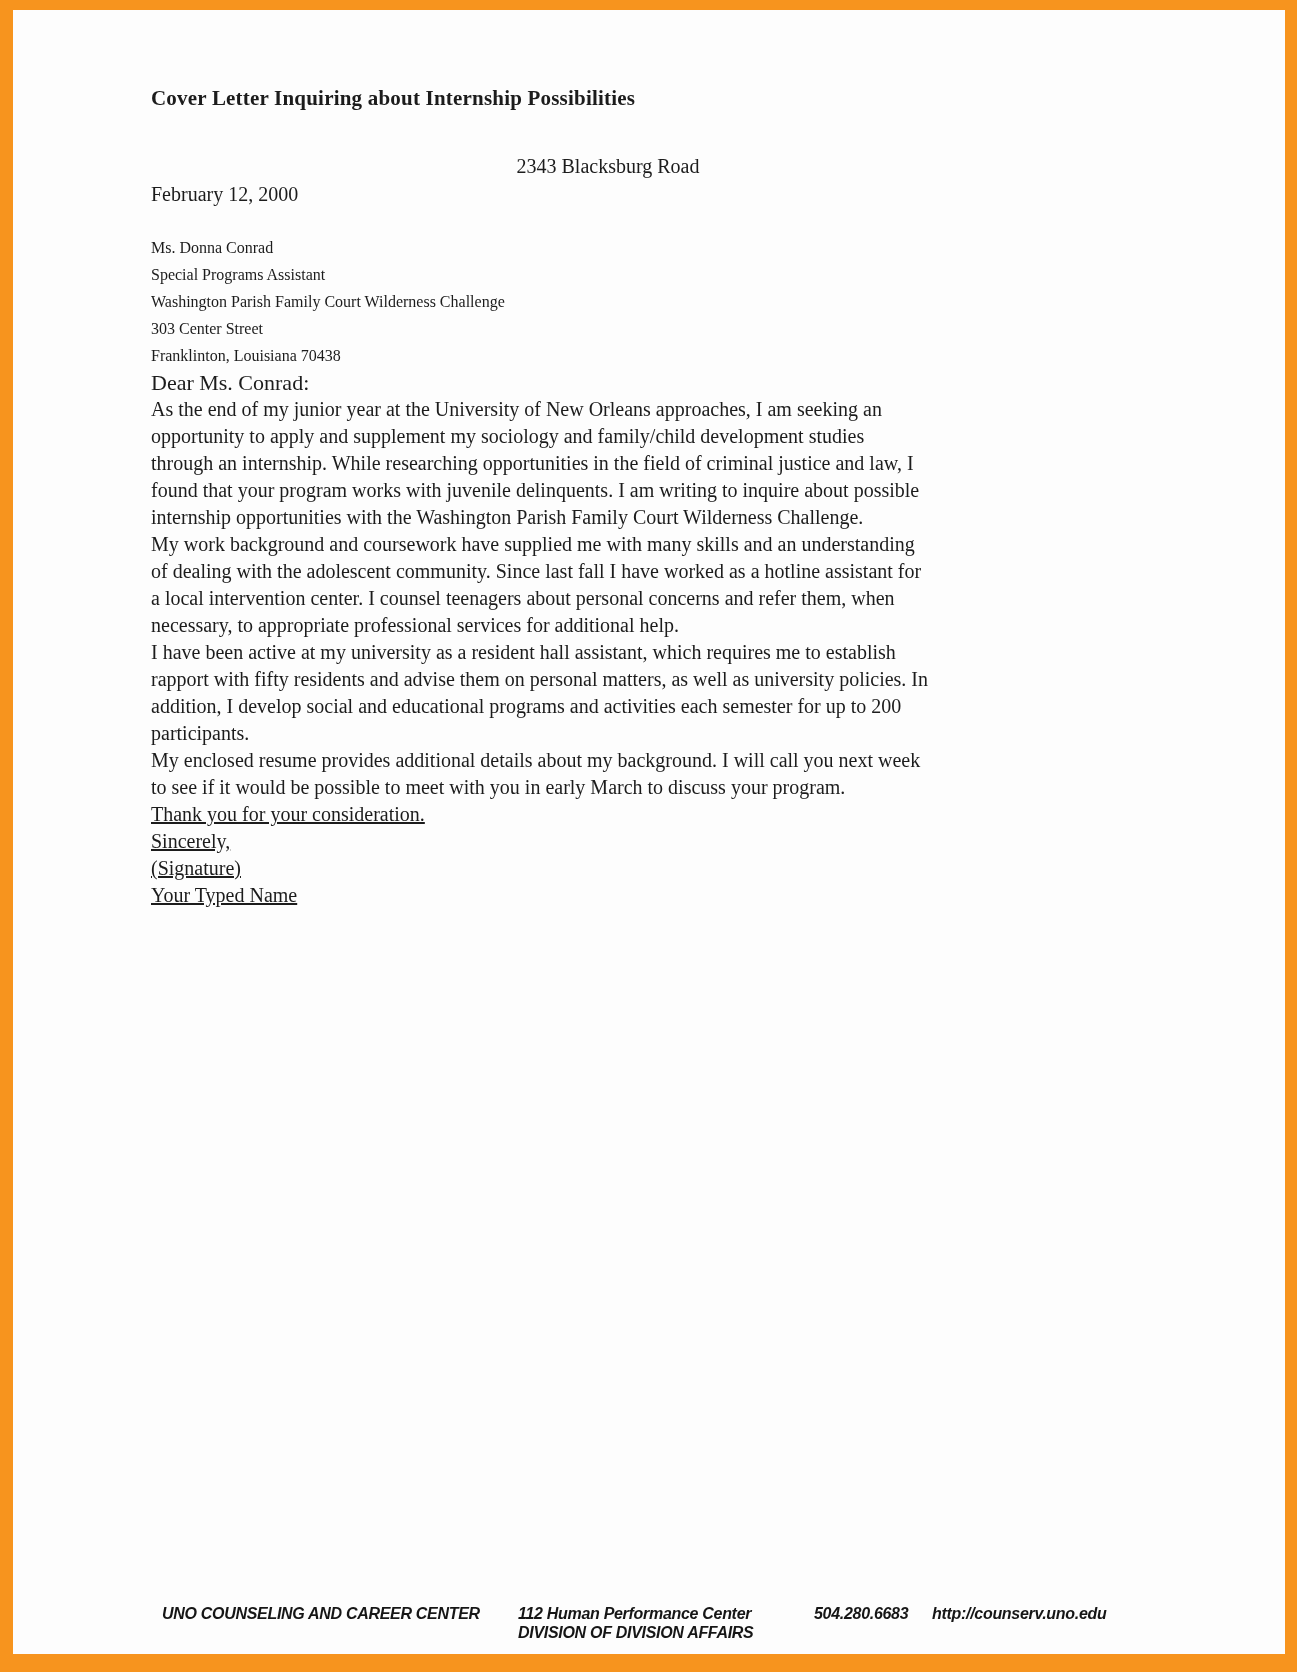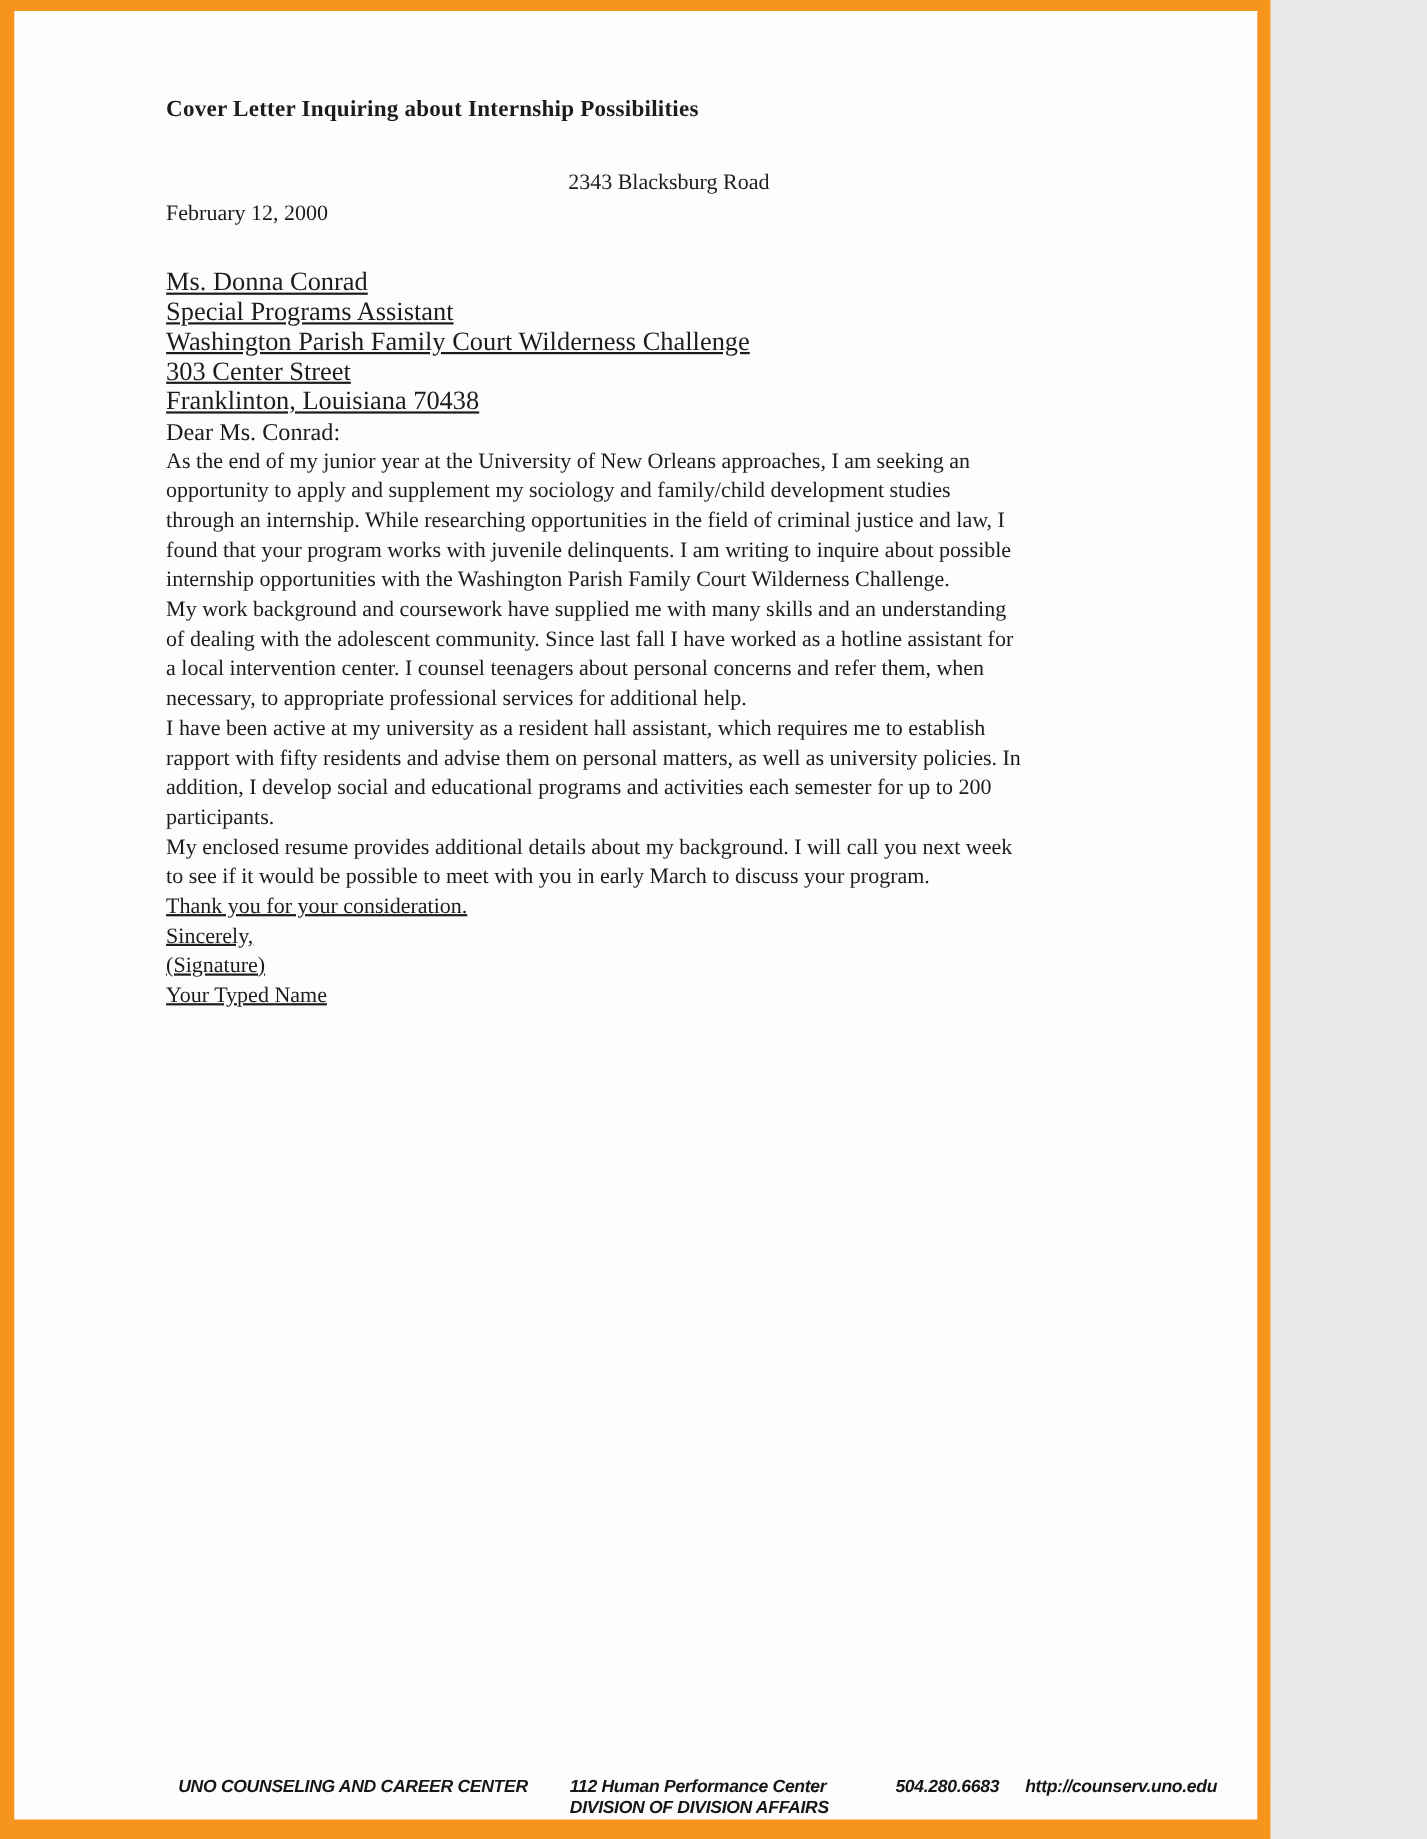--- a/index.html
+++ b/index.html
@@ -1,18 +1,18 @@
 <!DOCTYPE html>
 <html><head>
 <meta charset="utf-8">
 <style>
   html, body { margin: 0; padding: 0; background: #e8e8e8; }
   .page {
     position: relative;
-    width: 1155px;
+    width: 1297px;
     height: 1672px;
     box-sizing: border-box;
     background: #fdfdfd;
     border-style: solid;
     border-color: #F7941E;
     border-width: 10px 12px 18px 13px;
     font-family: "Liberation Serif", "DejaVu Serif", serif;
     color: #1c1c1c;
     overflow: hidden;
   }
@@ -36,24 +36,23 @@
     text-align: center;
     font-size: 20px;
     line-height: 29px;
   }
   .date {
     margin-top: 52px;
     font-size: 20px;
     line-height: 27px;
   }
   .recipient {
-    margin-top: 36px;
-    font-size: 24px;
+    margin-top: 26px;
+    font-size: 16px;
     line-height: 27px;
-    text-decoration: underline;
   }
   .salutation {
     margin-top: 28px;
     font-size: 22px;
     line-height: 27px;
   }
   .para {
     margin-top: 27px;
     font-size: 20px;
     line-height: 27px;
@@ -73,21 +72,21 @@
     width: 1060px;
     height: 42px;
     font-family: "Liberation Sans", "DejaVu Sans", sans-serif;
     font-style: italic;
     font-weight: bold;
     font-size: 16px;
     line-height: 19px;
     letter-spacing: -0.3px;
     color: #161616;
   }
-  .footer .col { position: absolute; top: 11px; white-space: nowrap; }
+  .footer .col { position: absolute; top: 0; white-space: nowrap; }
   .f-org   { left: 0px; }
   .f-loc   { left: 356px; }
   .f-phone { left: 652px; }
   .f-url   { left: 770px; }
 </style>
 </head>
 <body>
 
 <div class="page">
   <div class="content">

